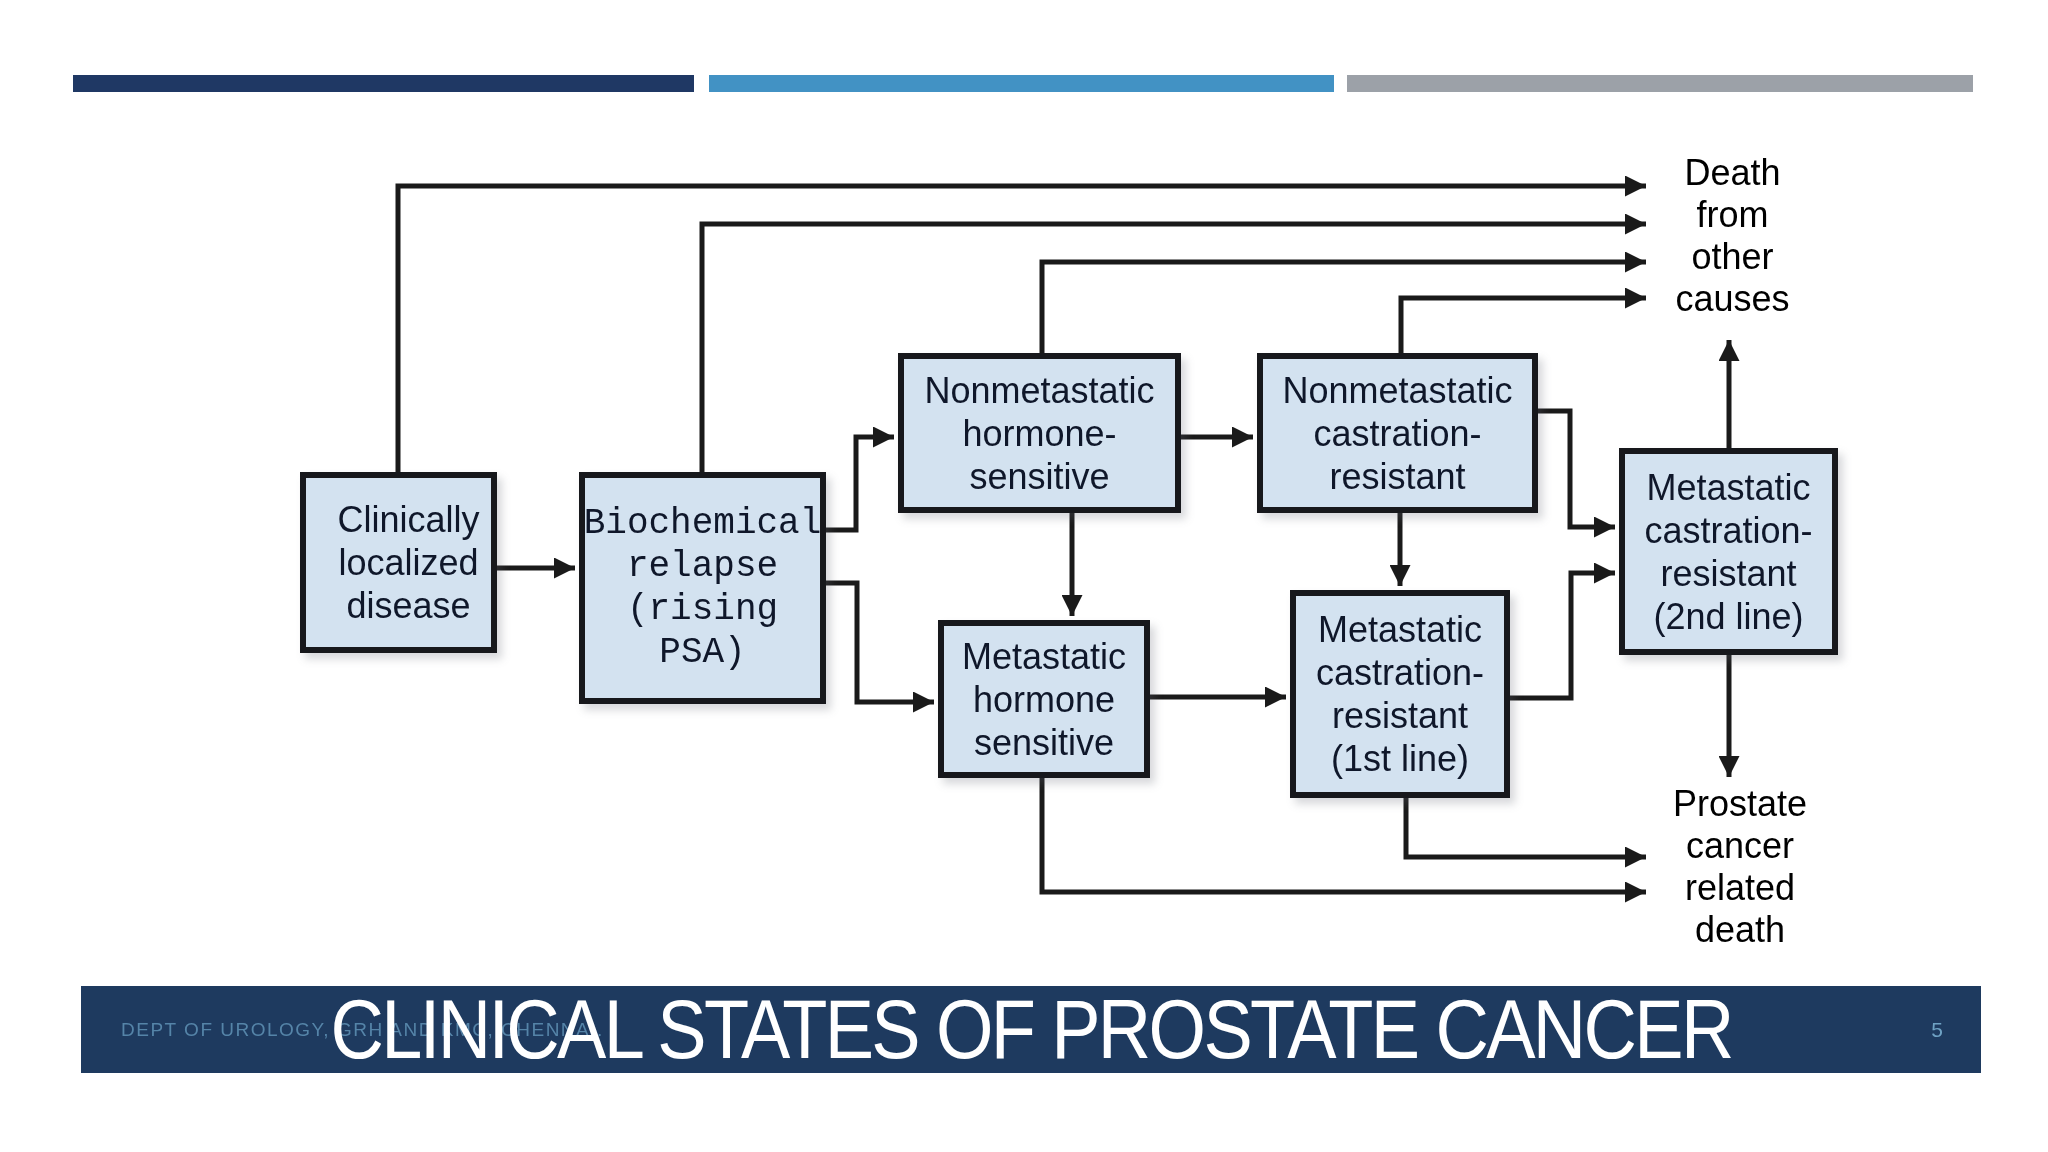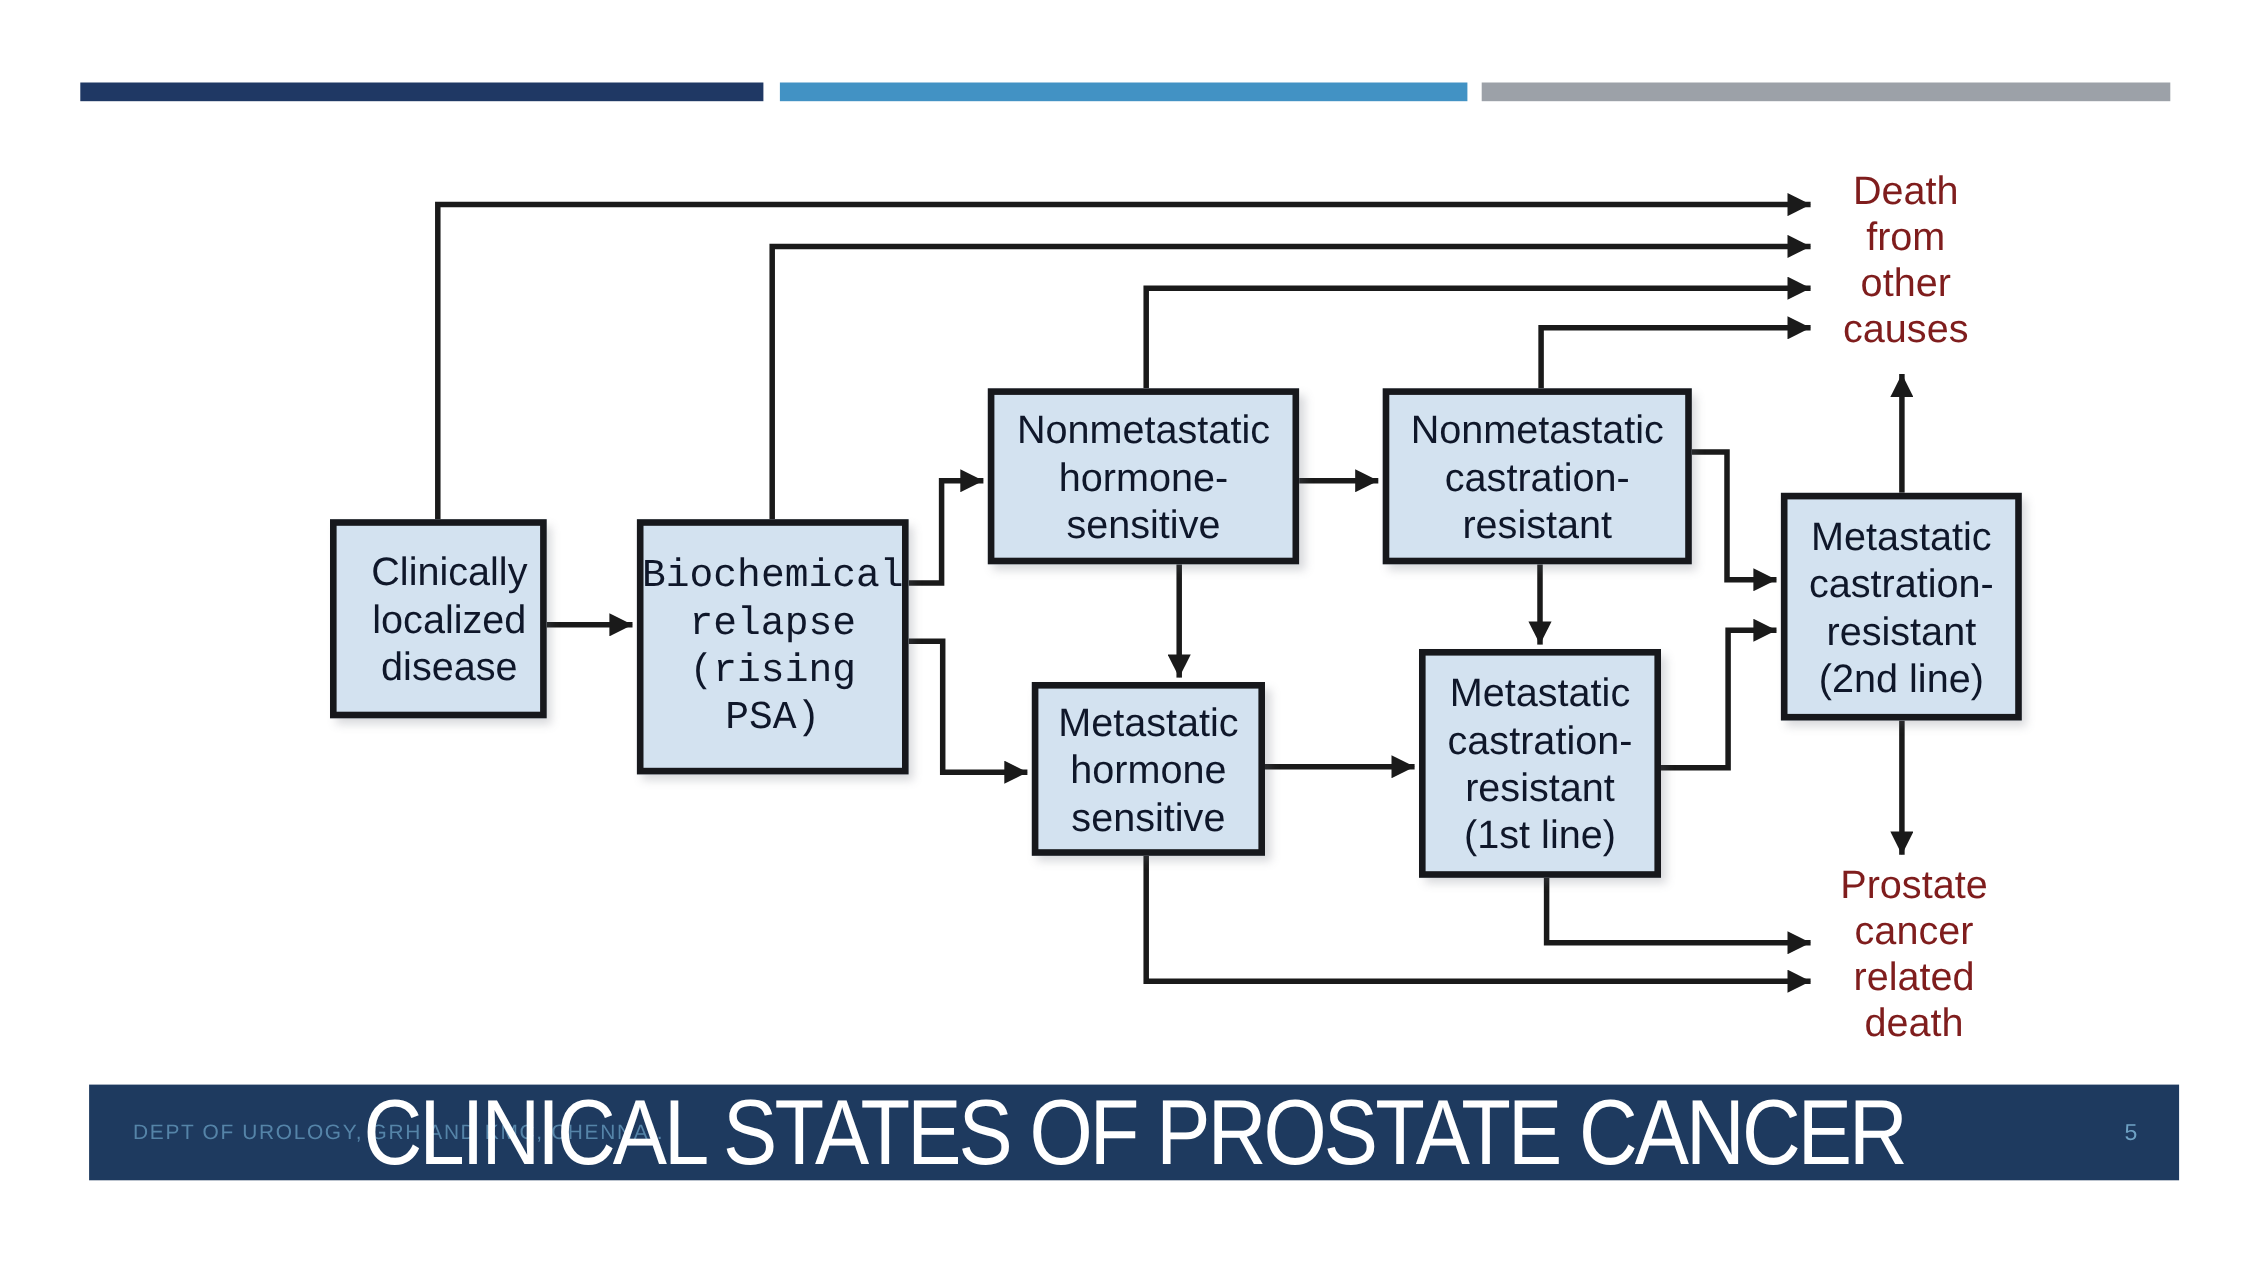--- a/index.html
+++ b/index.html
@@ -24,21 +24,21 @@
   .b1{left:300px;top:472px;width:197px;height:181px;padding-left:20px;}
   .b2{left:579px;top:472px;width:247px;height:232px;font-family:Liberation Mono, monospace;}
   .b3{left:898px;top:353px;width:283px;height:160px;}
   .b4{left:1257px;top:353px;width:281px;height:160px;}
   .b5{left:938px;top:620px;width:212px;height:158px;}
   .b6{left:1290px;top:590px;width:220px;height:208px;}
   .b7{left:1619px;top:448px;width:219px;height:207px;}
 
   
   .terminal{position:absolute;text-align:center;font-size:36px;line-height:42px;
-            color:#7f1d1d;white-space:pre-line;}
+            color:#000000;white-space:pre-line;}
   .t-death{left:1650px;top:152px;width:165px;}
   .t-prostate{left:1650px;top:783px;width:180px;}
 
   
   .footer{position:absolute;left:81px;top:986px;width:1900px;height:87px;background:#1E3A5F;}
   .dept{position:absolute;left:40px;top:0;height:87px;display:flex;align-items:center;
         color:#5584A8;font-size:19px;letter-spacing:1.5px;z-index:1;}
   .title{position:absolute;left:0;right:0;top:0;height:87px;display:flex;align-items:center;
          justify-content:center;color:#FFFFFF;font-size:84px;letter-spacing:-3px;z-index:2;}
   .title .squeeze{display:inline-block;transform:scaleX(0.88);transform-origin:center;white-space:nowrap;}

